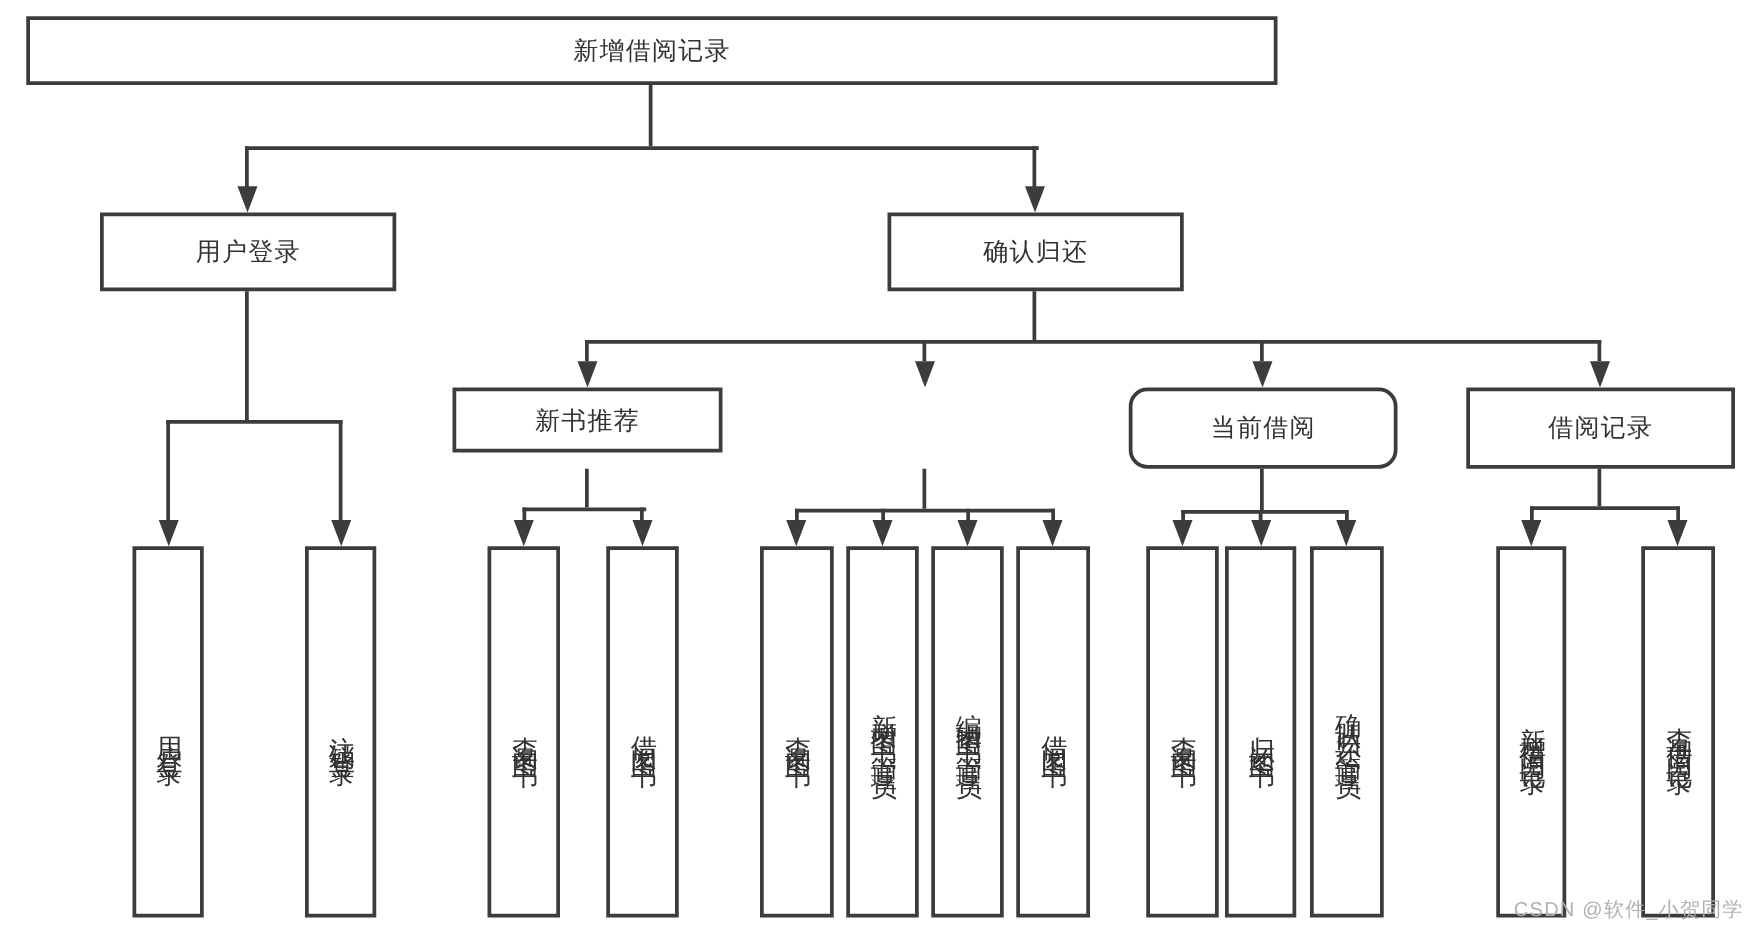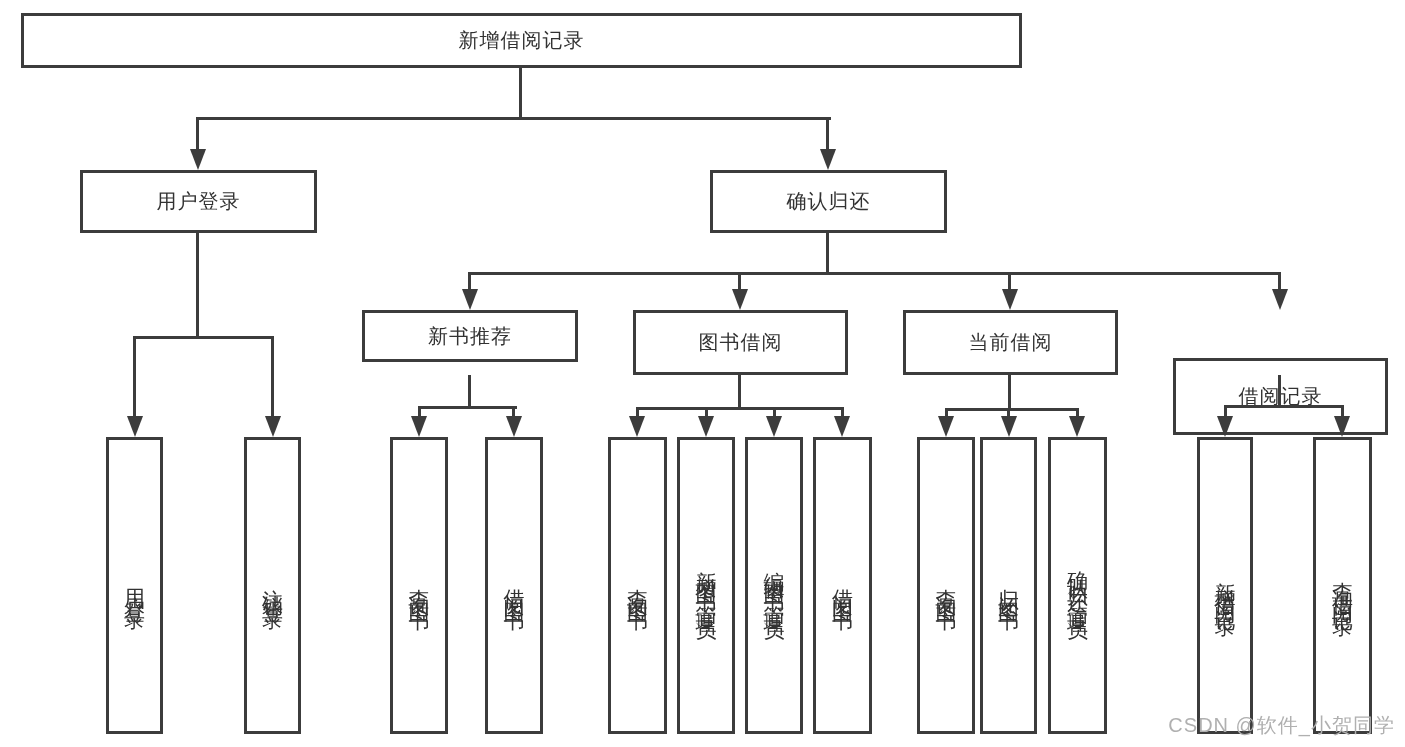--- a/index.html
+++ b/index.html
@@ -34,21 +34,21 @@
     position: absolute;
     width: 0; height: 0;
     border-left: 8px solid transparent;
     border-right: 8px solid transparent;
     border-top: 21px solid #3c3c3c;
   }
   .watermark {
     position: absolute;
     right: 10px;
     bottom: 8px;
-    font-size: 20px;
+    font-size: 16px;
     color: #b0b0b0;
     letter-spacing: 1px;
     z-index: 9;
     white-space: nowrap;
   }
 </style>
 </head>
 <body>
 
 <div id="canvas">
@@ -62,29 +62,26 @@
   </div>
 
   <div class="node" style="left:710px; top:170px; width:237px; height:63px;">
     <span class="h-label">确认归还</span>
   </div>
 
   <div class="node" style="left:362px; top:310px; width:216px; height:52px;">
     <span class="h-label">新书推荐</span>
   </div>
 
-  <div class="node" style="left:633px; top:310px; width:215px; height:65px;">
-    <span class="h-label">图书借阅</span>
-  </div>
 
-  <div class="node" style="left:903px; top:310px; width:215px; height:65px;">
+  <div class="node" style="left:903px; top:310px; width:215px; height:65px;border-radius:15px;">
     <span class="h-label">当前借阅</span>
   </div>
 
-  <div class="node" style="left:1173px; top:310px; width:215px; height:77px;margin-top:48px;">
+  <div class="node" style="left:1173px; top:310px; width:215px; height:65px;">
     <span class="h-label">借阅记录</span>
   </div>
 
   <div class="node leaf" style="left:106px; top:437px; width:57px; height:297px;">用户登录</div>
   <div class="node leaf" style="left:244px; top:437px; width:57px; height:297px;">注销登录</div>
 
   <div class="node leaf" style="left:390px; top:437px; width:58px; height:297px;">查询图书</div>
   <div class="node leaf" style="left:485px; top:437px; width:58px; height:297px;">借阅图书</div>
 
   <div class="node leaf" style="left:608px; top:437px; width:59px; height:297px;">查询图书</div>

